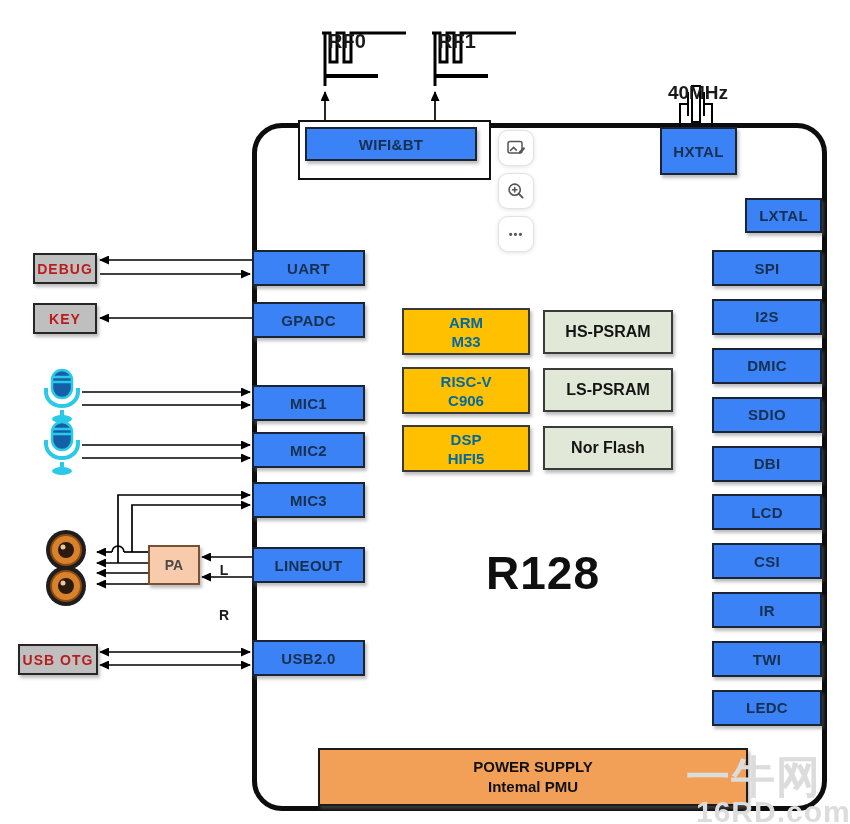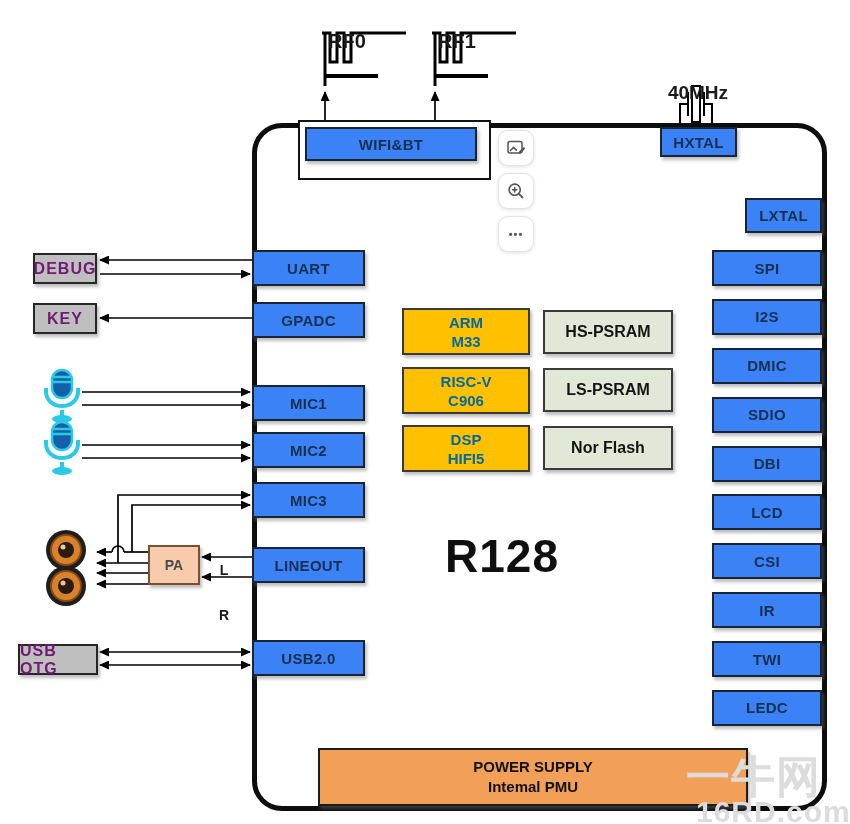--- a/index.html
+++ b/index.html
@@ -24,22 +24,22 @@
     box-shadow:2px 3px 3px rgba(110,110,110,.45);
   }
   .port{
     background:#3b82f6;border:2px solid #1b2433;
     color:#17304f;font-size:15px;letter-spacing:.3px;
   }
   .port-l{left:252px;width:113px;height:36px;}
   .right-col{left:712px;top:250px;width:110px;height:476px;display:flex;flex-direction:column;justify-content:space-between;z-index:3;}
   .right-col .port{width:110px;height:36px;box-shadow:2px 3px 3px rgba(110,110,110,.45);}
   .gray-box{
-    background:#BFBFBF;border:2px solid #262626;color:#701a75;
-    font-size:16px;letter-spacing:1px;
+    background:#BFBFBF;border:2px solid #262626;color:#b91c1c;
+    font-size:14px;letter-spacing:1px;
   }
   .core{
     background:#FFC000;border:2px solid #3a3a3a;color:#0369a1;
     font-size:15px;line-height:19px;flex-direction:column;
   }
   .mem{
     background:#E2E8D8;border:2px solid #3a3a3a;color:#141414;font-size:16px;
   }
   .pa{
     background:#F8CBAD;border:2px solid #7a5130;color:#4a4a4a;font-size:14px;
@@ -49,22 +49,22 @@
     font-size:15px;line-height:20px;text-align:center;flex-direction:column;
   }
   .wifibt-outer{
     left:298px;top:120px;width:189px;height:56px;
     border:2px solid #111;background:#fff;z-index:2;
   }
   .lab{
     z-index:4;font-weight:bold;color:#1a1a1a;text-align:center;margin-top:24px;
   }
   .chipname{
-    left:445px;top:505px;width:155px;
-    font-size:46px;font-weight:bold;color:#0f0f0f;text-align:left;z-index:3;
+    left:445px;top:522px;width:155px;
+    font-size:46px;font-weight:bold;color:#0f0f0f;text-align:right;z-index:3;
     letter-spacing:1px;
   }
   
   .fab{
     left:498px;width:34px;height:34px;background:#fff;
     border:1px solid #e3e3e3;border-radius:10px;
     box-shadow:0 1px 4px rgba(0,0,0,.12);
     display:flex;align-items:center;justify-content:center;
     z-index:6;cursor:pointer;color:#555;
   }
@@ -138,21 +138,21 @@
 </svg>
 
 <div class="abs chip"></div>
 <div class="abs chipname lab">R128</div>
 
 <div class="abs lab" style="left:325px;top:6px;width:44px;font-size:20px;">RF0</div>
 <div class="abs lab" style="left:435px;top:6px;width:44px;font-size:20px;">RF1</div>
 <div class="abs wifibt-outer"></div>
 <div class="abs blk port" style="left:305px;top:127px;width:172px;height:34px;">WIFI&amp;BT</div>
 <div class="abs lab" style="left:660px;top:58px;width:76px;font-size:19px;">40MHz</div>
-<div class="abs blk port" style="left:660px;top:127px;width:77px;height:30px;">HXTAL</div>
+<div class="abs blk port" style="left:660px;top:127px;width:77px;height:48px;">HXTAL</div>
 
 <div class="abs fab" style="top:130px;">
   <span>
     <svg width="20" height="20" viewBox="0 0 20 20" fill="none" stroke="#555" stroke-width="1.5">
       <rect x="2" y="3.5" width="14" height="11.5" rx="2"></rect>
       <path d="M4,13 l3.6,-3.6 3.2,3.2"></path>
       <path d="M12.6,15.6 l2,-0.4 4,-4 a1.1,1.1 0 0 0 -1.6,-1.6 l-4,4 z" fill="#555" stroke="none"></path>
     </svg>
   </span>
 </div>

